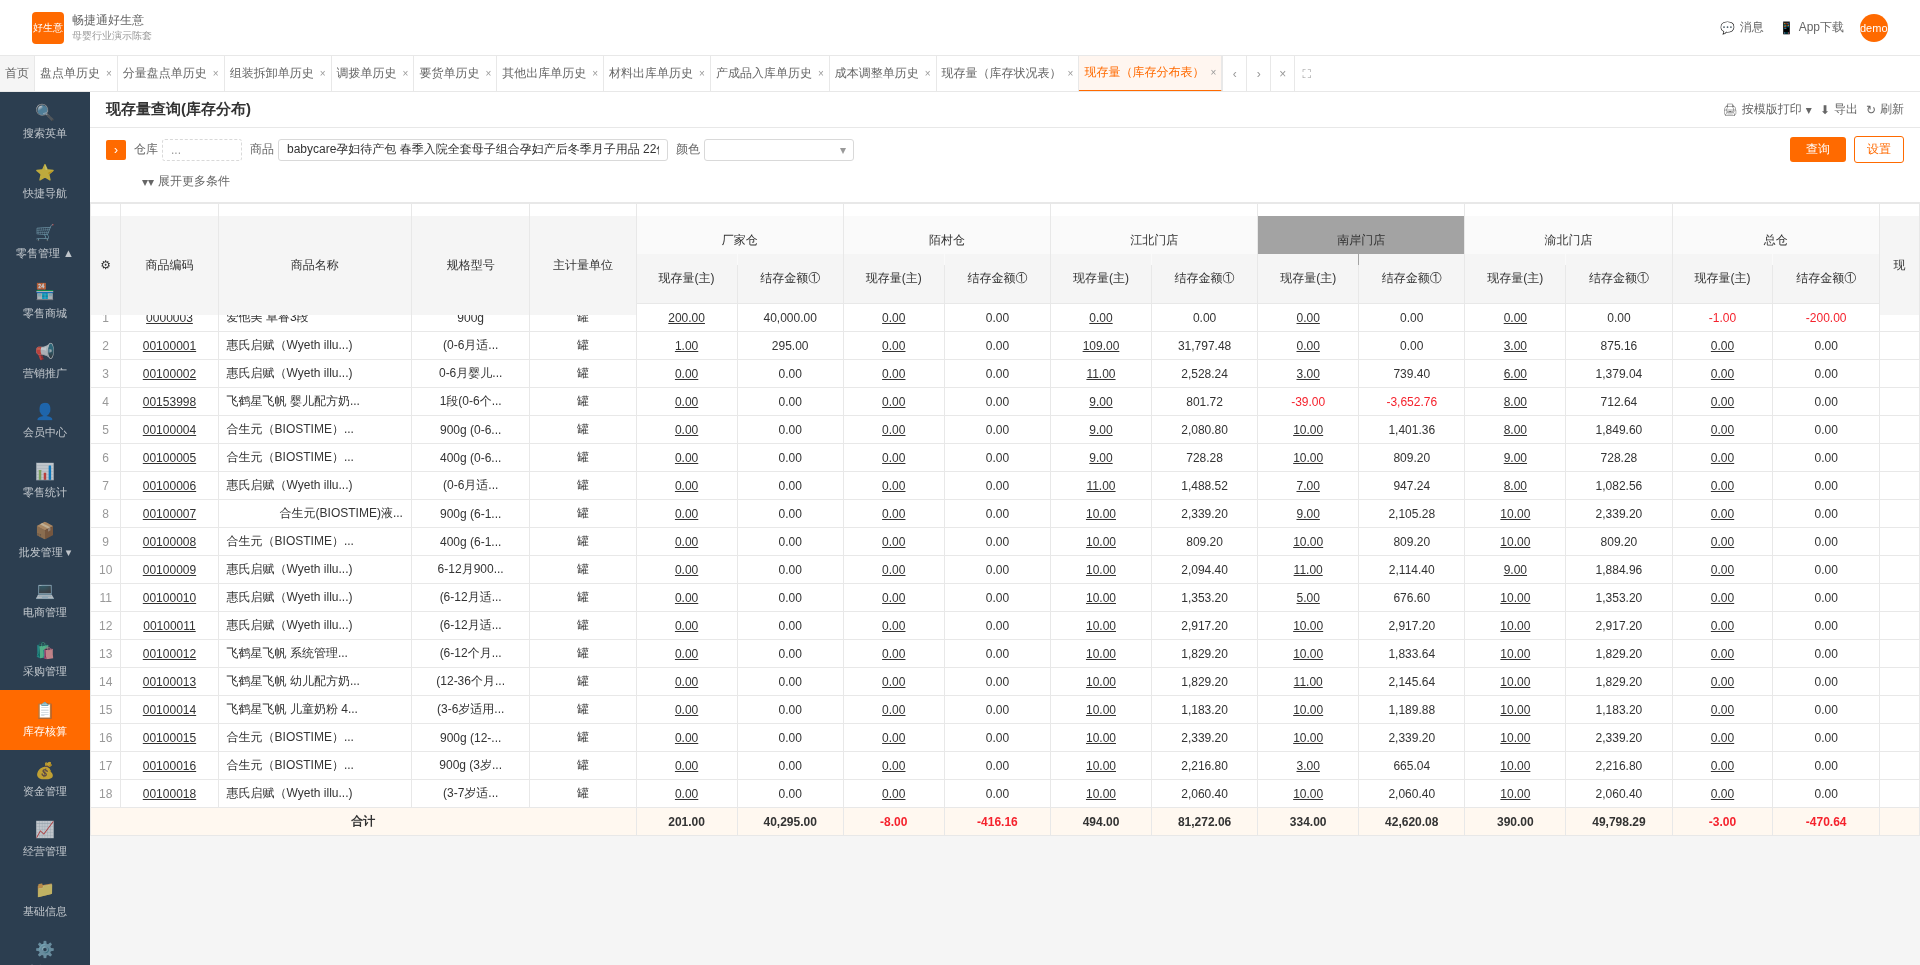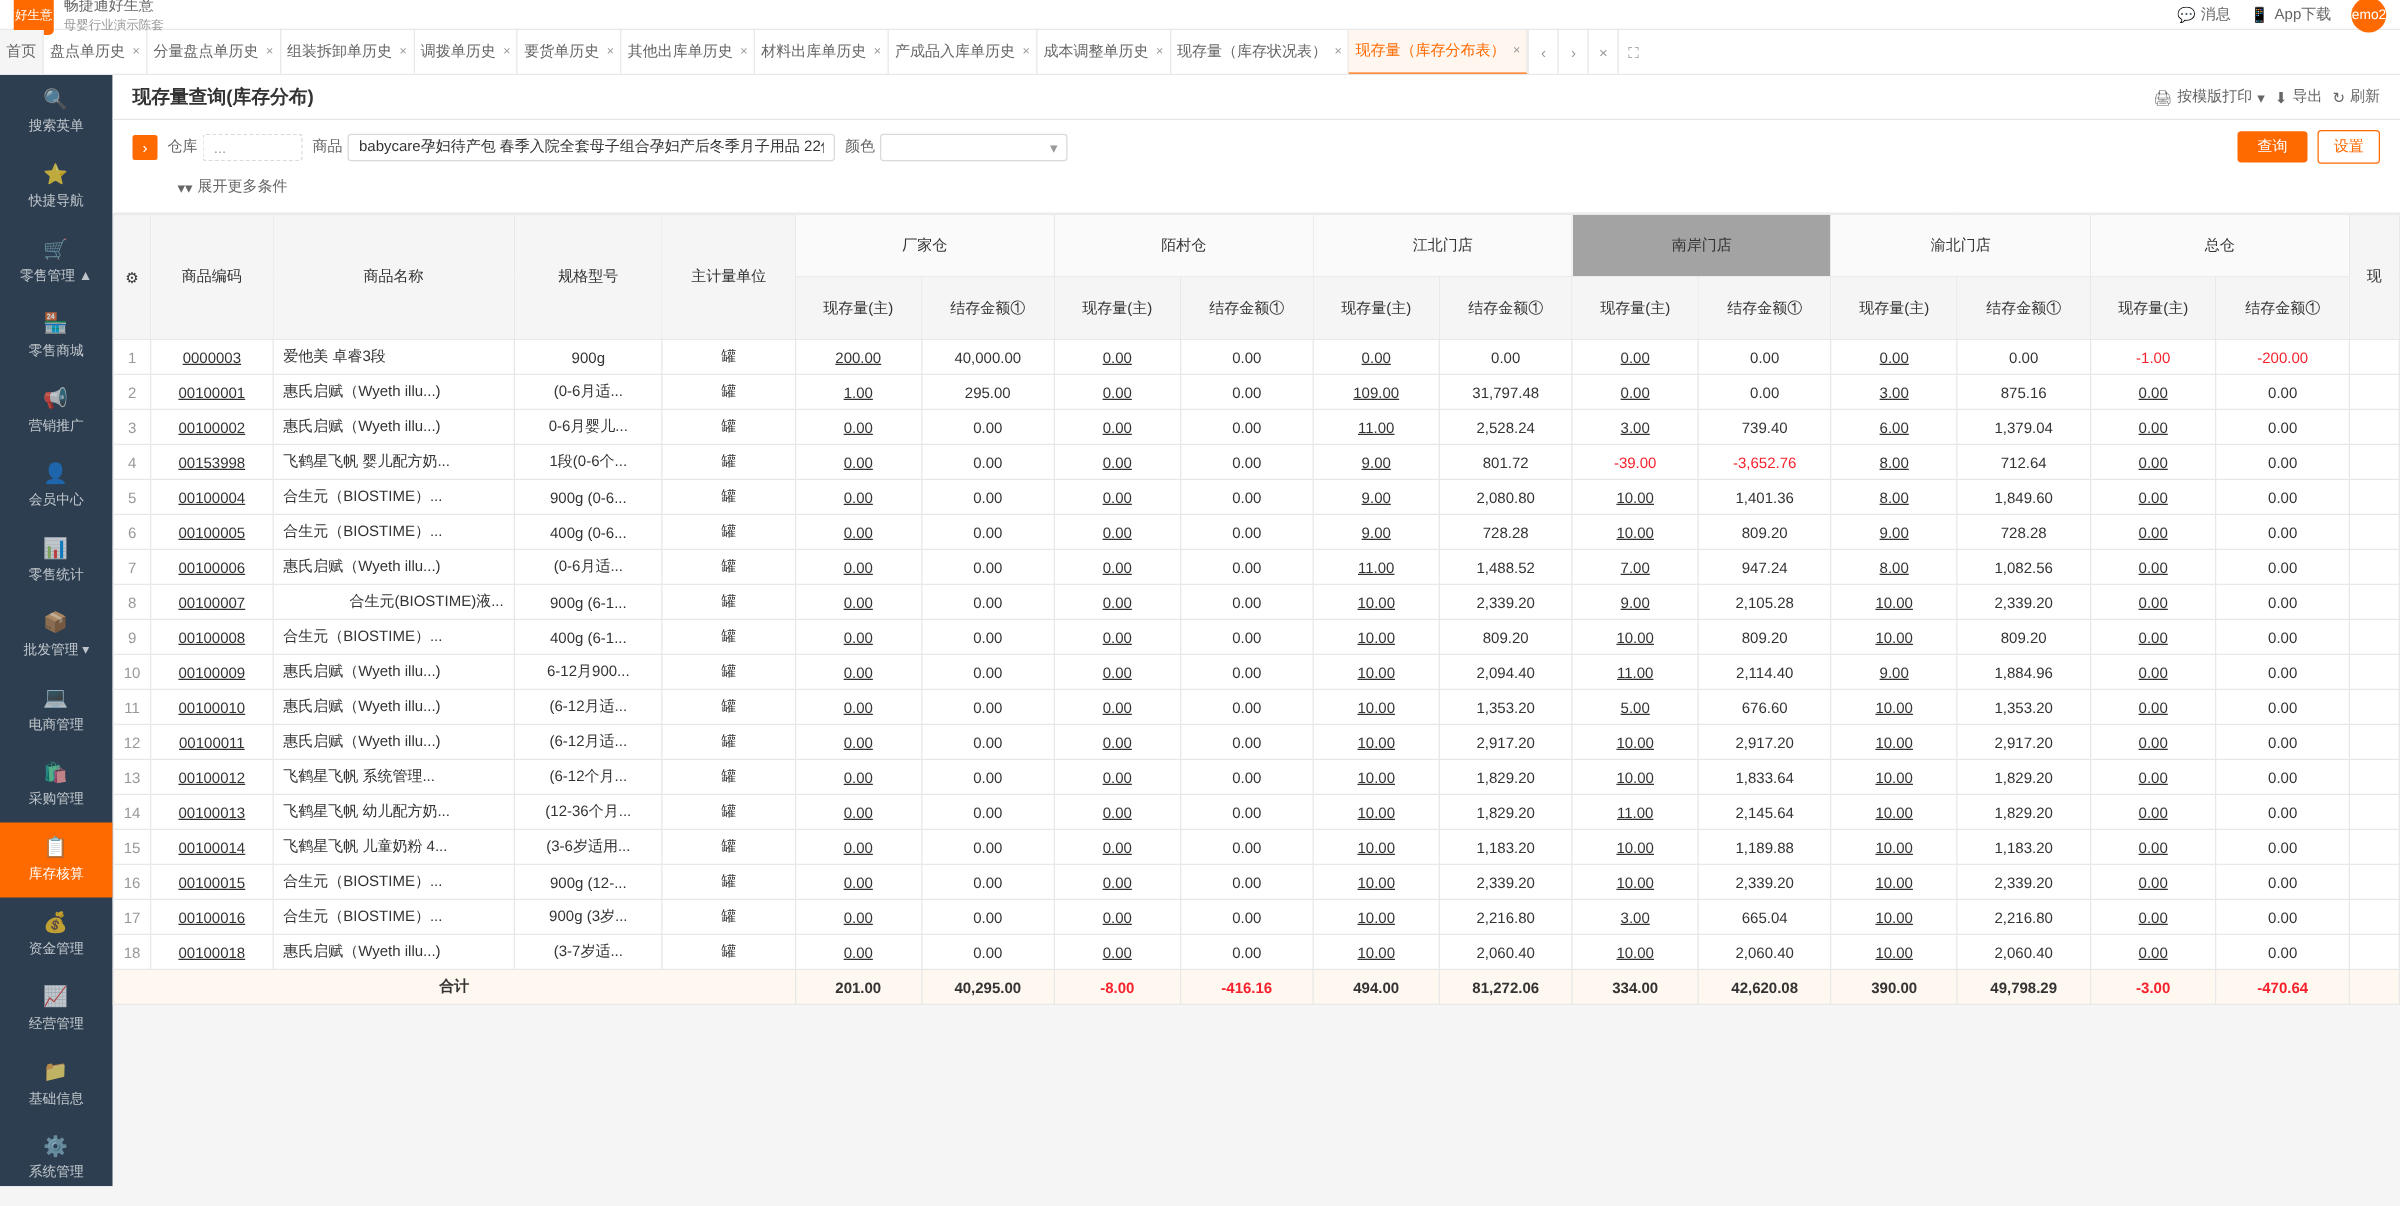--- a/index.html
+++ b/index.html
@@ -1,25 +1,25 @@
 <!DOCTYPE html>
 <html><head>
   <meta charset="utf-8">
   <style>
     * { margin: 0; padding: 0; box-sizing: border-box; }
     body { font-family: 'Microsoft YaHei', Arial, sans-serif; font-size: 12px; background: #f5f5f5; color: #333; overflow: hidden; }
     
     
-    .top-bar { height: 24px; background: #fff; display: flex; align-items: center; justify-content: space-between; padding: 0 11px; border-bottom: 1px solid #e8e8e8; }
+    .top-bar { height: 56px; background: #fff; display: flex; align-items: center; justify-content: space-between; padding: 0 32px; border-bottom: 1px solid #e8e8e8; }
     .logo-area { display: flex; align-items: center; gap: 8px; }
     .logo-icon { width: 32px; height: 32px; background: #ff6a00; border-radius: 4px; display: flex; align-items: center; justify-content: center; color: white; font-size: 10px; }
     .logo-text { color: #666; font-size: 12px; }
     .top-right { display: flex; align-items: center; gap: 16px; color: #666; font-size: 12px; }
     .top-right-item { display: flex; align-items: center; gap: 4px; cursor: pointer; }
-    .avatar { width: 28px; height: 28px; border-radius: 50%; background: #ff6a00; color: white; display: flex; align-items: center; justify-content: flex-end; font-size: 11px; }
+    .avatar { width: 28px; height: 28px; border-radius: 50%; background: #ff6a00; color: white; display: flex; align-items: center; justify-content: flex-start; font-size: 11px; }
 
     
     .tab-bar { height: 36px; background: #fff; display: flex; align-items: center; border-bottom: 1px solid #e8e8e8; overflow: hidden; }
     .tab-item { height: 36px; padding: 0 5px; display: flex; align-items: center; gap: 4px; font-size: 12px; color: #666; cursor: pointer; border-right: 1px solid #e8e8e8; white-space: nowrap; flex-shrink: 0; }
     .tab-item.home { background: #f5f5f5; }
     .tab-item.active { background: #fff6f0; color: #ff6a00; border-bottom: 2px solid #ff6a00; }
     .tab-close { font-size: 10px; color: #999; margin-left: 2px; }
     .tab-nav-btn { width: 24px; height: 36px; display: flex; align-items: center; justify-content: center; cursor: pointer; color: #999; flex-shrink: 0; border-left: 1px solid #e8e8e8; }
 
     
@@ -49,21 +49,21 @@
     .filter-input-long { min-width: 380px; }
     .filter-input-dotted { border-style: dashed; color: #999; }
     .btn-search { background: #ff6a00; color: white; border: none; border-radius: 3px; padding: 4px 16px; font-size: 12px; cursor: pointer; }
     .btn-setting { background: #fff; color: #ff6a00; border: 1px solid #ff6a00; border-radius: 3px; padding: 4px 12px; font-size: 12px; cursor: pointer; }
     .expand-btn { display: flex; align-items: center; gap: 4px; color: #666; font-size: 12px; cursor: pointer; padding: 4px 8px; }
     .orange-arrow { background: #ff6a00; color: white; width: 20px; height: 20px; border-radius: 2px; display: flex; align-items: center; justify-content: center; cursor: pointer; font-size: 12px; }
 
     
     .table-container { flex: 1; overflow: auto; padding: 0; }
     table { width: 100%; border-collapse: collapse; background: #fff; }
-    thead th { background: #f5f5f5; border: 1px solid #e8e8e8; padding: 16px 8px; font-size: 12px; font-weight: normal; color: #333; text-align: center; white-space: nowrap; position: sticky; top: 0; z-index: 10; }
+    thead th { background: #f5f5f5; border: 1px solid #e8e8e8; padding: 16px 8px; font-size: 12px; font-weight: normal; color: #333; text-align: center; white-space: nowrap; position: sticky; top: 12px; z-index: 10; }
     tbody td { border: 1px solid #e8e8e8; padding: 5px 8px; font-size: 12px; color: #333; text-align: center; white-space: nowrap; }
     tbody tr.summary-row { background: #fff8f0; font-weight: bold; margin-left: 40px; }
     .td-num { text-decoration: underline; color: #333; cursor: pointer; }
     .td-red { color: #f5222d; cursor: pointer; }
     .td-red-plain { color: #f5222d; }
     .row-num { color: #999; }
 
     
     .summary-row td { background: #fff8f0; }
 

